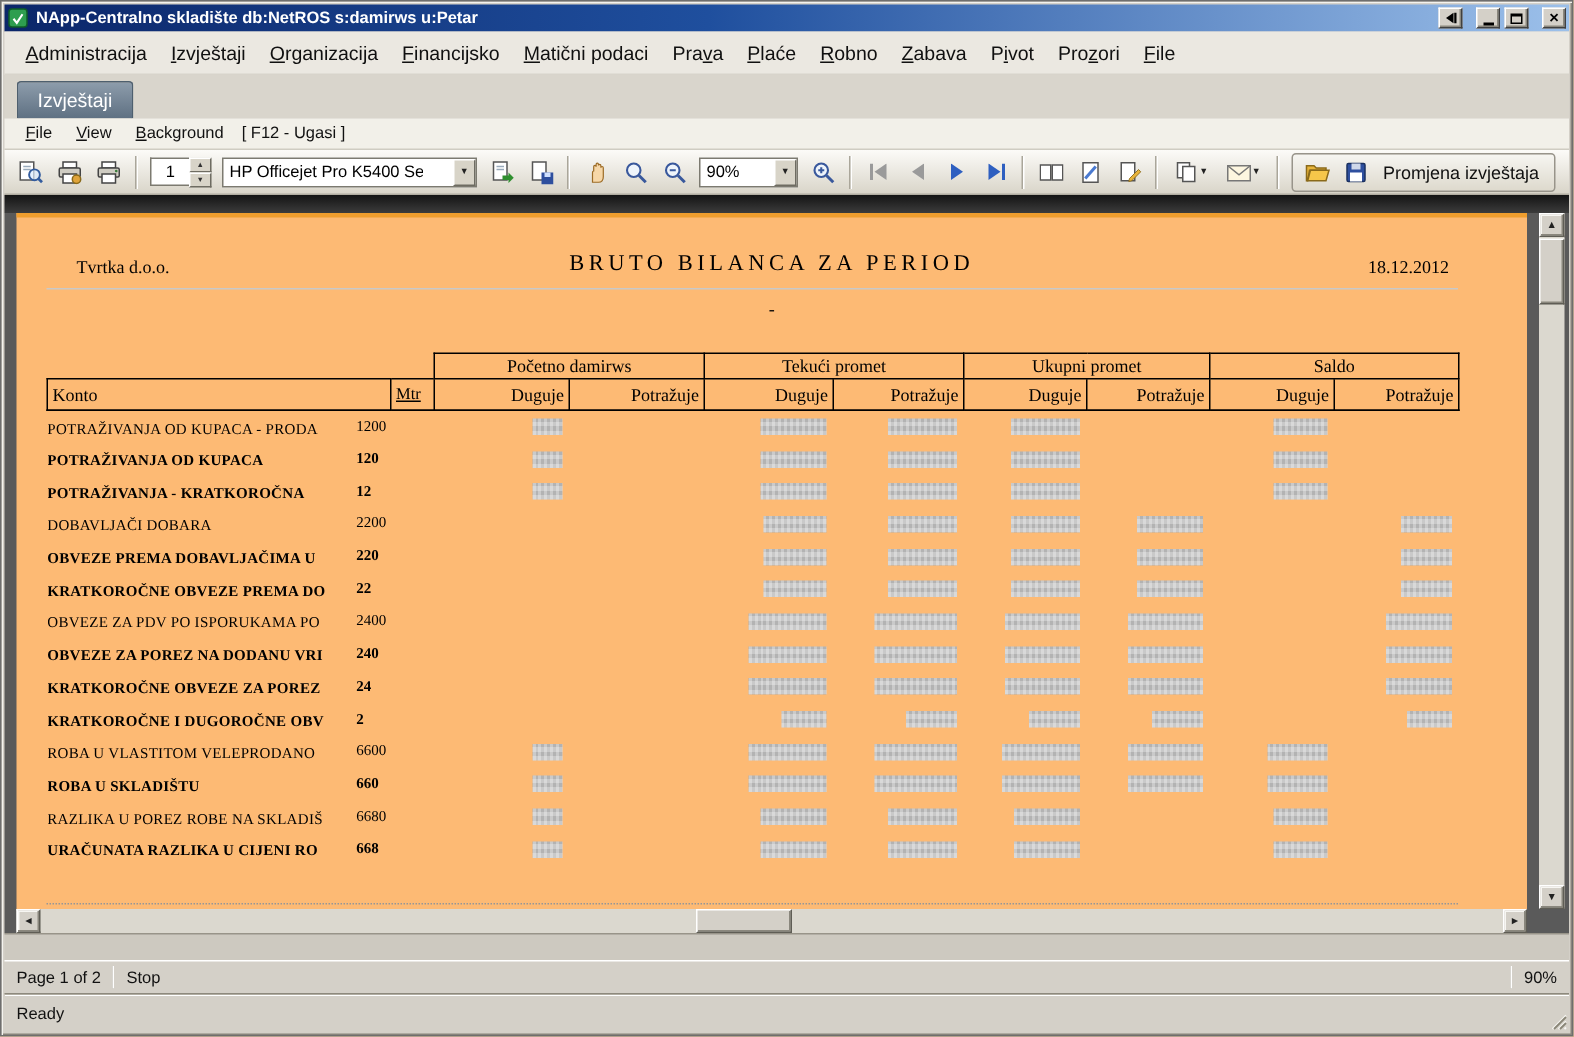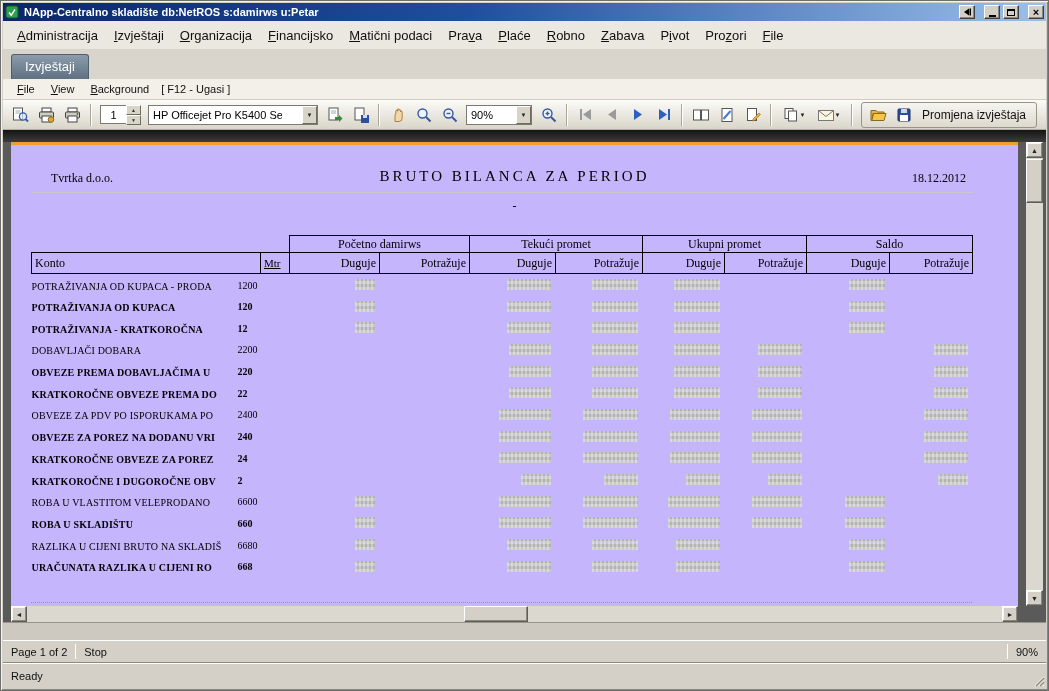--- a/index.html
+++ b/index.html
@@ -59,21 +59,21 @@
   .combo-btn { width:15px; height:18px; background:#d8d4c8; border:1px solid; border-color:#fff #6e6c62 #6e6c62 #fff;
                font-size:6px; display:flex; align-items:center; justify-content:center; color:#222; flex:0 0 auto; }
   .dd { font-size:6px; color:#222; margin-left:1px; }
   .tb-group { display:flex; align-items:center; border:1px solid #98948a; border-radius:3px; height:26px;
               padding:0 4px; margin-left:3px; background:linear-gradient(#f6f5f1,#ddd9cd); flex:0 0 auto; }
   .tb-label { font-size:12px; padding:0 6px; color:#111; white-space:nowrap; }
 
   
   .preview { position:relative; flex:1 1 auto; background:#5a5a5a; overflow:hidden; }
   .preview::before { content:""; position:absolute; left:0; right:0; top:0; height:12px; background:linear-gradient(#141414,#3c3c3c); }
-  .page { position:absolute; left:8px; right:28px; top:12px; bottom:16px; background:#c4b5fd; border-top:3px solid #f09e2e; }
+  .page { position:absolute; left:8px; right:28px; top:12px; bottom:16px; background:#fdba74; border-top:3px solid #f09e2e; }
 
   .vscroll { position:absolute; top:12px; right:3px; bottom:16px; width:17px; background:#dbd8cf; }
   .sbtn { position:absolute; background:#d4d0c8; border:1px solid; border-color:#fff #5f5d55 #5f5d55 #fff;
           box-shadow: inset -1px -1px 0 #8a877d, inset 1px 1px 0 #f7f6f2;
           display:flex; align-items:center; justify-content:center; font-size:7px; color:#222; }
   .sb-up { top:0; left:0; width:17px; height:16px; }
   .sb-down { bottom:0; left:0; width:17px; height:16px; }
   .vthumb { position:absolute; left:0; top:17px; width:17px; height:44px; background:#d4d0c8;
             border:1px solid; border-color:#fff #5f5d55 #5f5d55 #fff; box-shadow: inset -1px -1px 0 #8a877d; }
   .hscroll { position:absolute; left:8px; right:28px; bottom:0; height:16px; background:#dbd8cf; }
@@ -645,21 +645,21 @@
                 </td>
                 <td>
                   <div class="blur" style="width:50px"></div>
                 </td>
                 <td>
                   <div class="blur" style="width:40px"></div>
                 </td>
                 <td></td>
               </tr>
               <tr>
-                <td class="konto-cell"><span class="acct-name">RAZLIKA U CIJENI BRUTO NA SKLADIŠ</span><span class="acct-code">6680</span></td>
+                <td class="konto-cell"><span class="acct-name">RAZLIKA U POREZ ROBE NA SKLADIŠ</span><span class="acct-code">6680</span></td>
                 <td></td>
                 <td>
                   <div class="blur" style="width:20px"></div>
                 </td>
                 <td></td>
                 <td>
                   <div class="blur" style="width:44px"></div>
                 </td>
                 <td>
                   <div class="blur" style="width:46px"></div>

